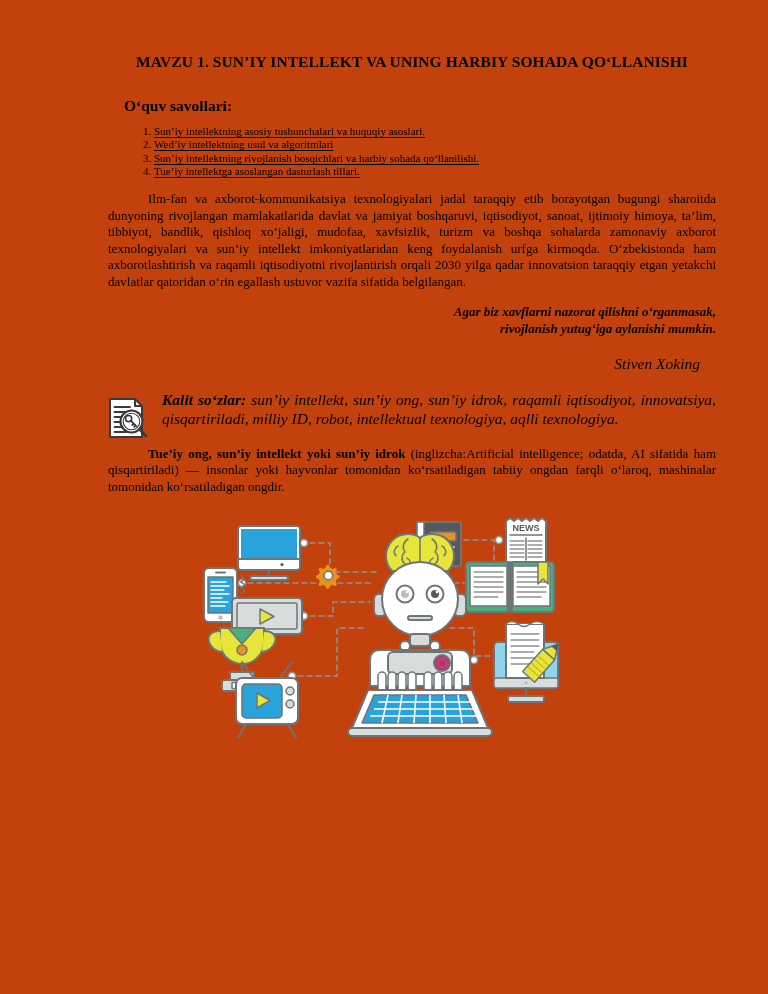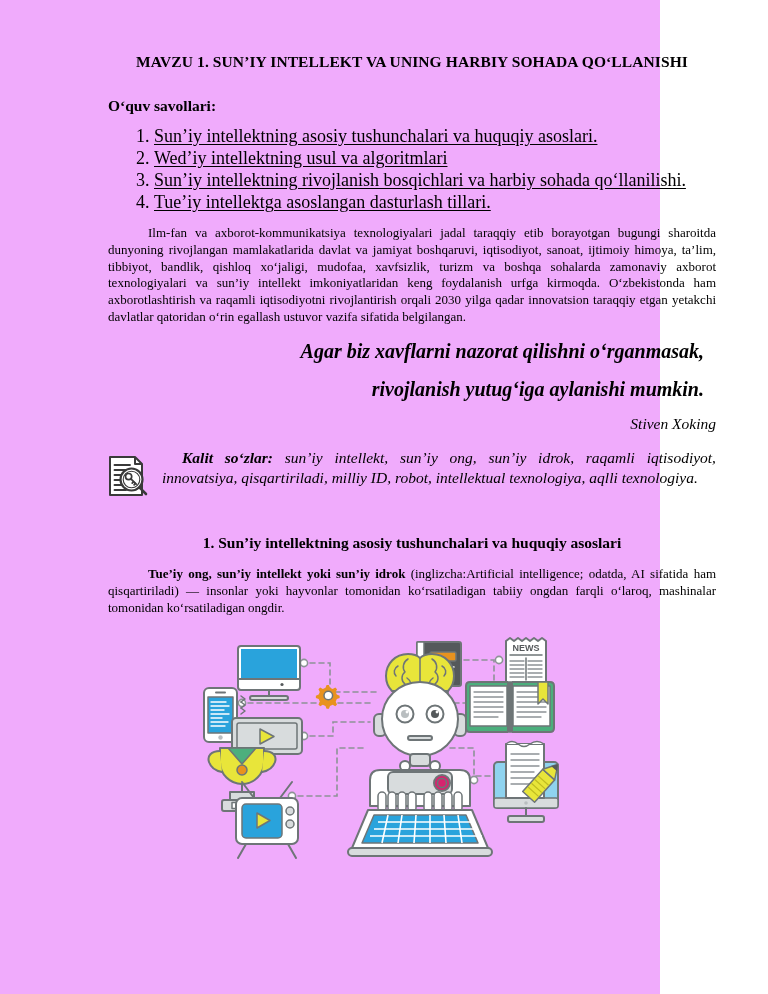--- a/index.html
+++ b/index.html
@@ -9,23 +9,23 @@
   }
   body {
     width: 768px;
     height: 994px;
     font-family: "Liberation Serif", "DejaVu Serif", serif;
     color: #000000;
     overflow: hidden;
   }
   .page {
     position: relative;
-    width: 660px;
+    width: 768px;
     height: 994px;
-    background: #f0abfc;
+    background: #c2410c;
     box-sizing: border-box;
     padding: 52px 52px 0 108px;
   }
   .content {
     width: 608px;
   }
 
   
   .doc-title {
     font-size: 15.5px;
@@ -33,29 +33,29 @@
     text-align: center;
     line-height: 1.35;
     margin: 0 0 24px 0;
     letter-spacing: 0.1px;
   }
 
   
   .lead-label {
     font-size: 15.5px;
     font-weight: bold;
-    margin: 0 0 10px 0;
+    margin: 0 0 10px 16px;
     text-align: left;
   }
 
   
   ol.q-list {
     margin: 0 0 12px 0;
     padding-left: 46px;
-    font-size: 18px;
+    font-size: 11px;
     line-height: 1.23;
   }
   ol.q-list li {
     margin: 0;
     padding: 0;
   }
   ol.q-list li .u {
     text-decoration: underline;
     text-underline-offset: 1.5px;
   }
@@ -70,32 +70,32 @@
     text-indent: 40px;
     hyphens: none;
   }
 
   
   .quote-block {
     margin: 13px 0 0 0;
     text-align: right;
   }
   .quote-text {
-    font-size: 20px;
+    font-size: 13px;
     font-weight: bold;
     font-style: italic;
     line-height: 1.3;
-    margin: 12px;
+    margin: 0;
   }
   .quote-author {
     font-size: 15.5px;
     font-style: italic;
     font-weight: normal;
     line-height: 1.3;
-    margin: 0;
+    margin: 16px;
   }
 
   
   .keywords-row {
     display: flex;
     align-items: flex-start;
     margin: 14px 0 0 0;
   }
   .kw-icon {
     flex: 0 0 auto;
@@ -107,21 +107,20 @@
     flex: 1 1 auto;
     font-size: 15.5px;
     font-style: italic;
     line-height: 1.28;
     text-align: justify;
     text-justify: inter-word;
   }
   .kw-text .kw-label {
     font-weight: bold;
     font-style: italic;
-    margin-left: 20px;
   }
 
   
   .section-heading {
     font-size: 15.5px;
     font-weight: bold;
     text-align: center;
     margin: 30px 0 14px 0;
   }
 
@@ -183,21 +182,20 @@
             <line x1="29.4" y1="29.4" x2="28.1" y2="30.8"></line>
           </g>
           <line x1="33.4" y1="33.4" x2="40" y2="40" stroke="#3a3a3a" stroke-width="2.6" stroke-linecap="round"></line>
         </svg>
       </div>
       <div class="kw-text">
         <span class="kw-label">Kalit so‘zlar:</span><span> sun’iy intellekt, sun’iy ong, sun’iy idrok, raqamli iqtisodiyot, innovatsiya, qisqartiriladi, milliy ID, robot, intellektual texnologiya, aqlli texnologiya.</span>
       </div>
     </div>
 
-    <h2 class="section-heading">1. Sun’iy intellektning asosiy tushunchalari va huquqiy asoslari</h2>
 
     <p class="body"><b>Tue’iy ong, sun’iy intellekt yoki sun’iy idrok</b><span> (inglizcha:Artificial intelligence; odatda, AI sifatida ham qisqartiriladi) — insonlar yoki hayvonlar tomonidan ko‘rsatiladigan tabiiy ongdan farqli o‘laroq, mashinalar tomonidan ko‘rsatiladigan ongdir.</span></p>
 
     <div class="illustration-wrap">
       <svg class="illustration" width="420" height="250" viewBox="0 0 420 250" xmlns="http://www.w3.org/2000/svg">
         <defs>
           <style>
             .ln  { stroke:#6E7577; stroke-width:2; fill:none; stroke-linecap:round; stroke-linejoin:round; }
             .lnT { stroke:#6E7577; stroke-width:1.5; fill:none; stroke-linecap:round; stroke-linejoin:round; }
             .wf  { fill:#ffffff; }

